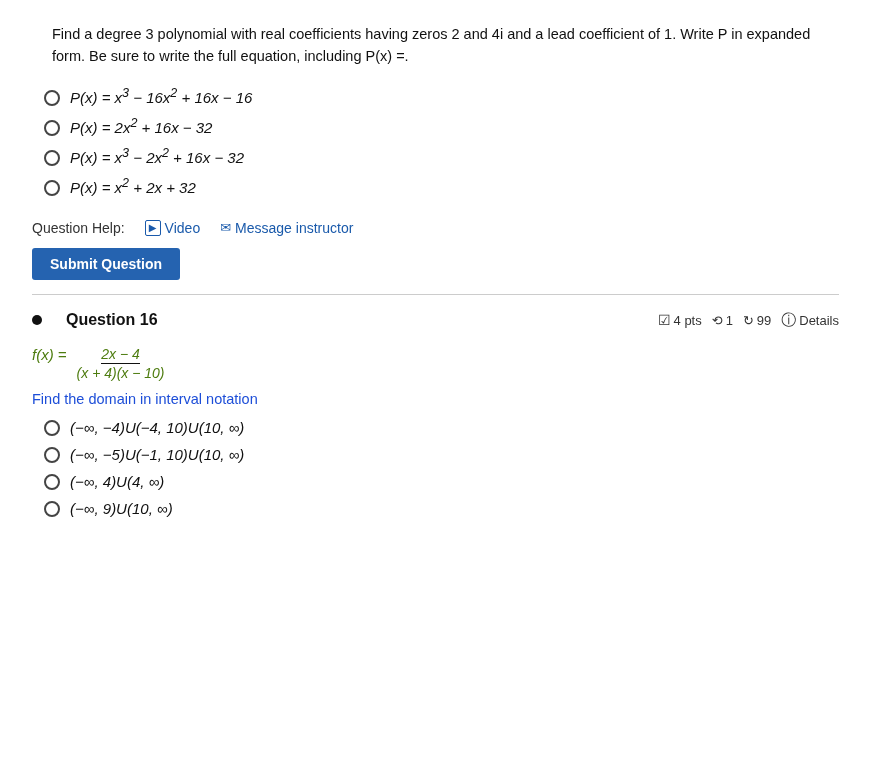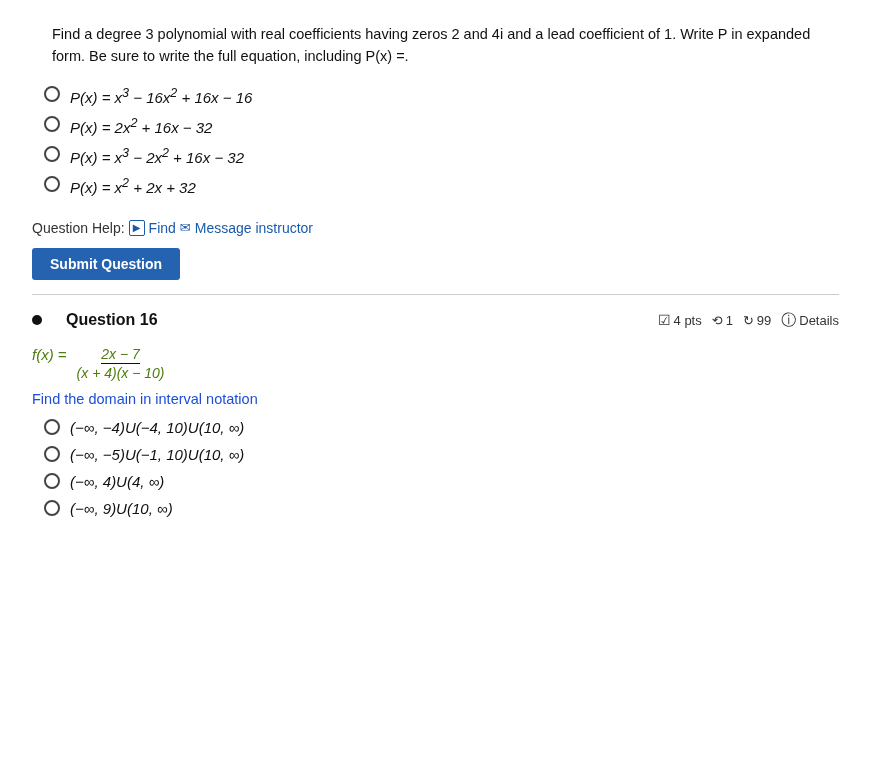--- a/index.html
+++ b/index.html
@@ -23,42 +23,42 @@
       max-width: 760px;
       margin-left: 20px;
     }
     .options-list {
       list-style: none;
       margin-left: 12px;
       margin-bottom: 24px;
     }
     .options-list li {
       display: flex;
-      align-items: flex-start;
+      align-items: flex-end;
       margin-bottom: 10px;
       font-size: 15px;
       color: #111;
     }
     .radio-circle {
       width: 16px;
       height: 16px;
       border-radius: 50%;
       border: 2px solid #444;
       margin-right: 10px;
       flex-shrink: 0;
       background: #fff;
     }
     .option-formula {
       font-size: 15px;
       font-style: italic;
     }
     .question-help {
       display: flex;
       align-items: center;
-      gap: 4px;
+      gap: 20px;
       font-size: 14px;
       color: #333;
       margin-bottom: 12px;
       text-align: right;
     }
     .help-label {
       color: #333;
       font-size: 14px;
     }
     .help-link {
@@ -195,21 +195,21 @@
     <li>
       <div class="radio-circle"></div>
       <span class="option-formula math">P(x) = x<sup>2</sup> + 2x + 32</span>
     </li>
   </ul>
 
   <div class="question-help">
     <span class="help-label">Question Help:</span>
     <a class="help-link">
       <span class="icon-box">▶</span>
-      <span>Find</span>
+      <span>Video</span>
     </a>
     <a class="help-link">
       <span class="envelope-icon">✉</span>
       <span>Message instructor</span>
     </a>
   </div>
 
   <button class="submit-btn">Submit Question</button>
 
   <hr class="divider">
@@ -237,21 +237,21 @@
         <span style="font-size:15px;">ⓘ</span>
         <a class="details-link">Details</a>
       </span>
     </div>
   </div>
 
   
   <div class="q16-function">
     <span class="math">f(x) =</span>
     <span class="fraction">
-      <span class="numerator math">2x − 7</span>
+      <span class="numerator math">2x − 4</span>
       <span class="denominator math">(x + 4)(x − 10)</span>
     </span>
   </div>
 
   <p class="find-domain">Find the domain in interval notation</p>
 
   <ul class="options-list">
     <li>
       <div class="radio-circle"></div>
       <span class="option-formula math">(−∞, −4)U(−4, 10)U(10, ∞)</span>

